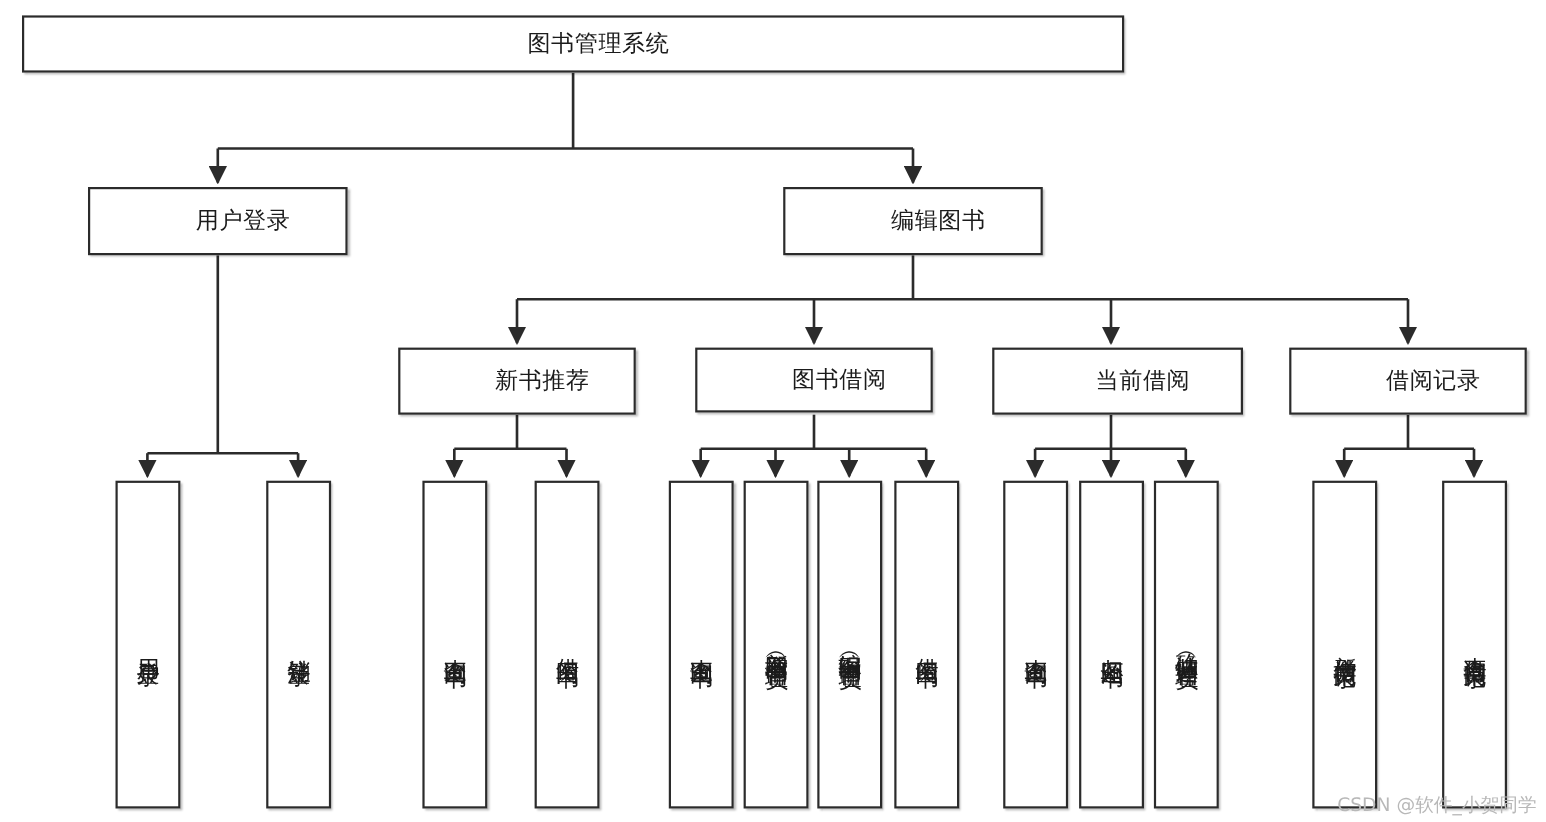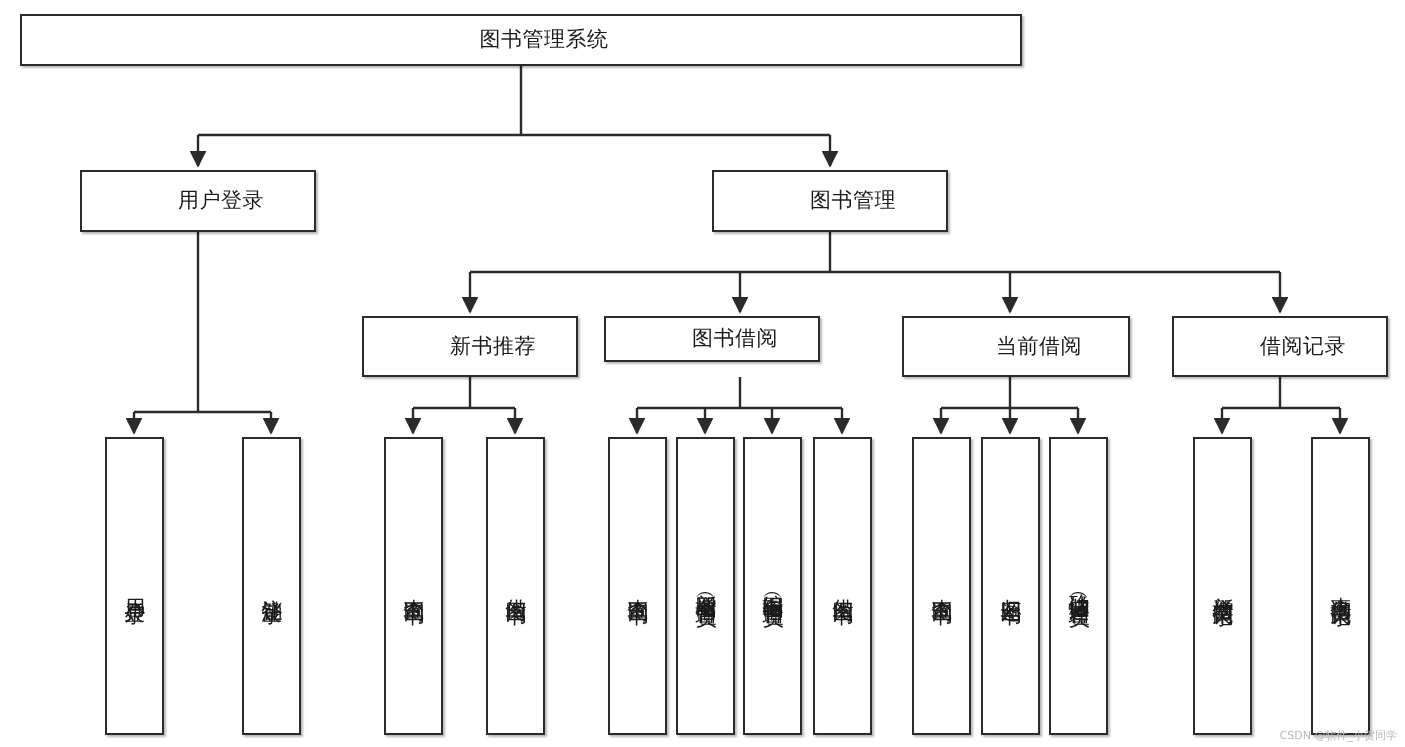--- a/index.html
+++ b/index.html
@@ -58,21 +58,21 @@
     line-height: 1.18;
     letter-spacing: 2px;
     white-space: normal;
     max-height: 100%;
     text-align: center;
   }
   .watermark {
     position: absolute;
     right: 8px;
     bottom: 4px;
-    font-size: 11px;
+    font-size: 17px;
     color: #b8b8b8;
     white-space: nowrap;
     z-index: 3;
     user-select: none;
   }
 </style>
 </head>
 <body>
 
 <div id="diagram-root">
@@ -128,27 +128,27 @@
   </svg>
 
   <div class="node-box" style="left:20px; top:14px; width:1002px; height:52px;">
     <span class="node-label">图书管理系统</span>
   </div>
 
   <div class="node-box" style="left:80px; top:170px; width:236px; height:62px;">
     <span class="node-label">用户登录</span>
   </div>
   <div class="node-box" style="left:712px; top:170px; width:236px; height:62px;">
-    <span class="node-label">图书管理</span>
+    <span class="node-label">编辑图书</span>
   </div>
 
   <div class="node-box" style="left:362px; top:316px; width:216px; height:61px;justify-content:center;">
     <span class="node-label">新书推荐</span>
   </div>
-  <div class="node-box" style="left:604px; top:316px; width:216px; height:46px;">
+  <div class="node-box" style="left:632px; top:316px; width:216px; height:59px;">
     <span class="node-label">图书借阅</span>
   </div>
   <div class="node-box" style="left:902px; top:316px; width:228px; height:61px;">
     <span class="node-label">当前借阅</span>
   </div>
   <div class="node-box" style="left:1172px; top:316px; width:216px; height:61px;">
     <span class="node-label">借阅记录</span>
   </div>
 
   <div class="node-box leaf" style="left:105px; top:437px; width:59px; height:298px;">

